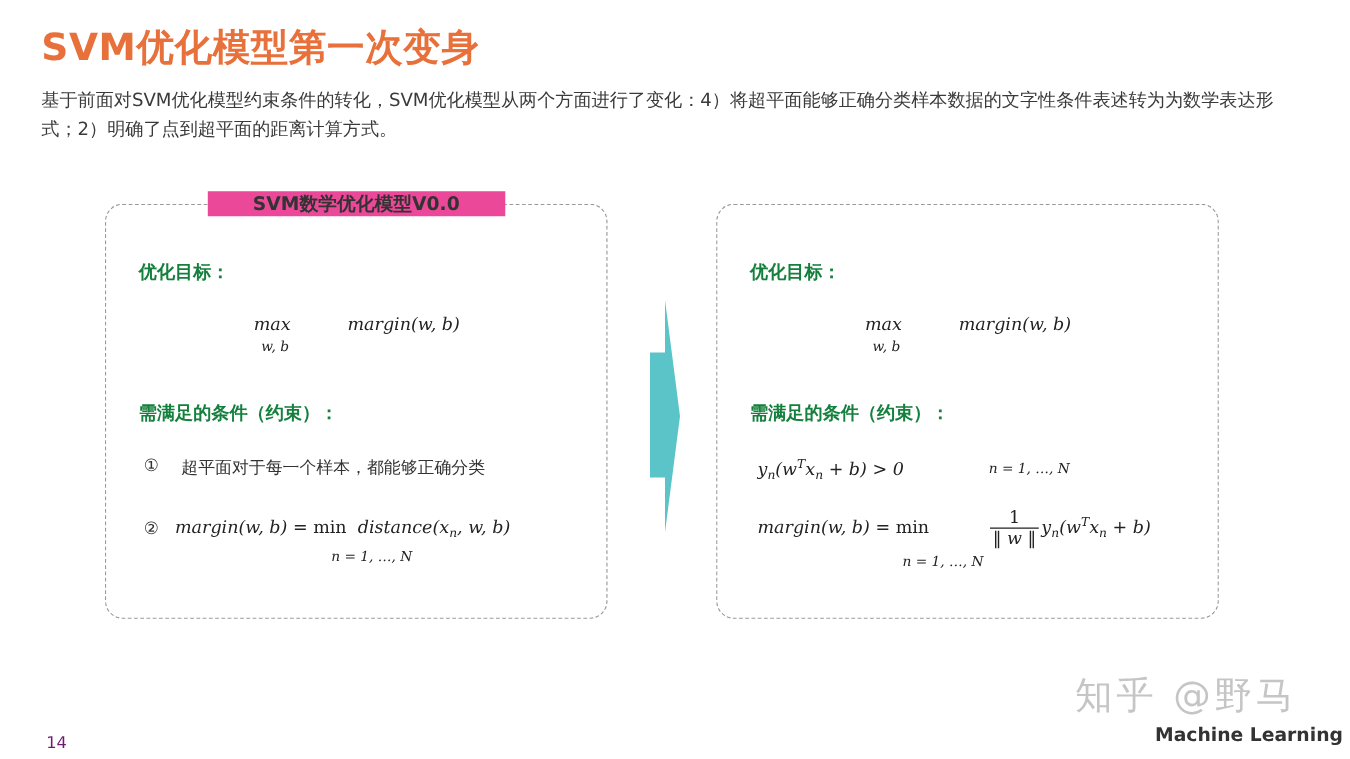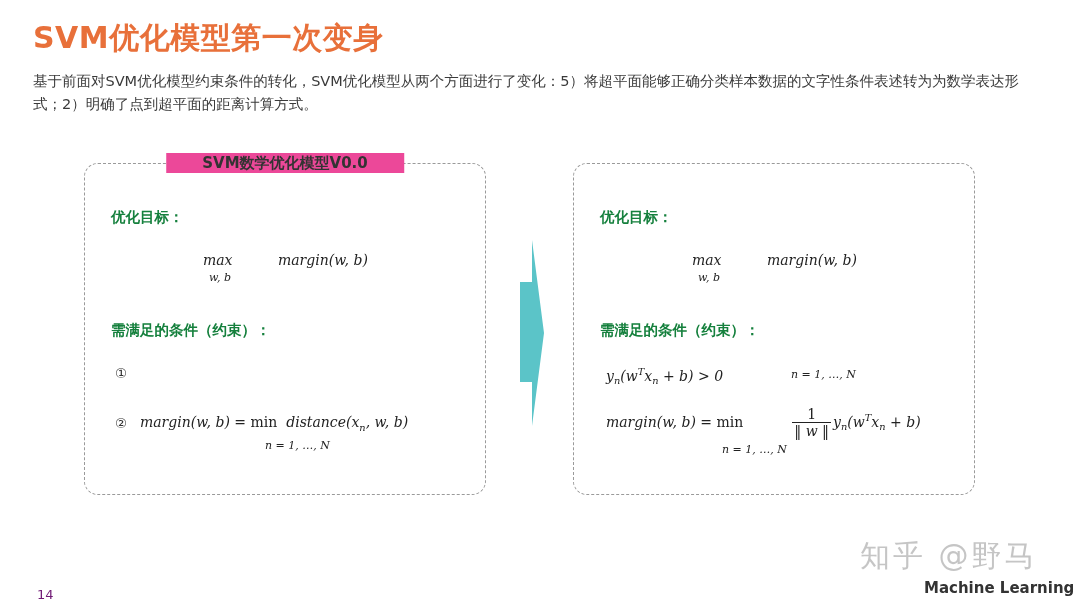--- a/index.html
+++ b/index.html
@@ -29,32 +29,33 @@
   .brand { position: absolute; left: 924px; top: 567px; font-size: 15px; font-weight: bold; color: #333; margin-top: 12px; }
   sub, sup { font-size: 70%; }
   .frac { display: inline-block; vertical-align: middle; text-align: center; margin: 0 2px; }
   .frac .num { display: block; border-bottom: 1px solid #222; padding: 0 2px; font-style: normal; }
   .frac .den { display: block; padding: 0 2px; }
 </style>
 </head>
 <body>
 
 <div class="title">SVM优化模型第一次变身</div>
-<div class="intro">基于前面对SVM优化模型约束条件的转化，SVM优化模型从两个方面进行了变化：5）将超平面能够正确分类样本数据的文字性条件表述转为为数学表达形式；2）明确了点到超平面的距离计算方式。</div>
+<div class="intro">基于前面对SVM优化模型约束条件的转化，SVM优化模型从两个方面进行了变化：4）将超平面能够正确分类样本数据的文字性条件表述转为为数学表达形式；2）明确了点到超平面的距离计算方式。</div>
 
 <div class="card left">
   <div class="card-title">SVM数学优化模型V0.0</div>
   <div class="section-label" style="top:44px;">优化目标：</div>
   <div class="math math-abs" style="left:118px; top:88px;">max</div>
   <div class="math math-abs sub-small" style="left:124px; top:107px;">w, b</div>
   <div class="math math-abs" style="left:193px; top:88px;">margin(w, b)</div>
 
   <div class="section-label" style="top:157px;">需满足的条件（约束）：</div>
 
   <div class="plain" style="left:30px; top:201px;">①</div>
+  <div class="plain" style="left:60px; top:201px;">超平面对于每一个样本，都能够正确分类</div>
 
   <div class="plain" style="left:30px; top:251px;">②</div>
   <div class="math math-abs" style="left:55px; top:250px;">
     <span>margin(w, b) = </span><span class="upright">min</span>&nbsp;&nbsp;<span>distance(x</span><sub>n</sub><span>, w, b)</span>
   </div>
   <div class="math math-abs sub-small" style="left:180px; top:275px;">n = 1, …, N</div>
 </div>
 
 <svg class="arrow" width="26" height="186" viewBox="0 0 26 186">
   <polygon points="12,0 24,93 12,186 12,142 0,142 0,42 12,42" fill="#5bc4c8"></polygon>

